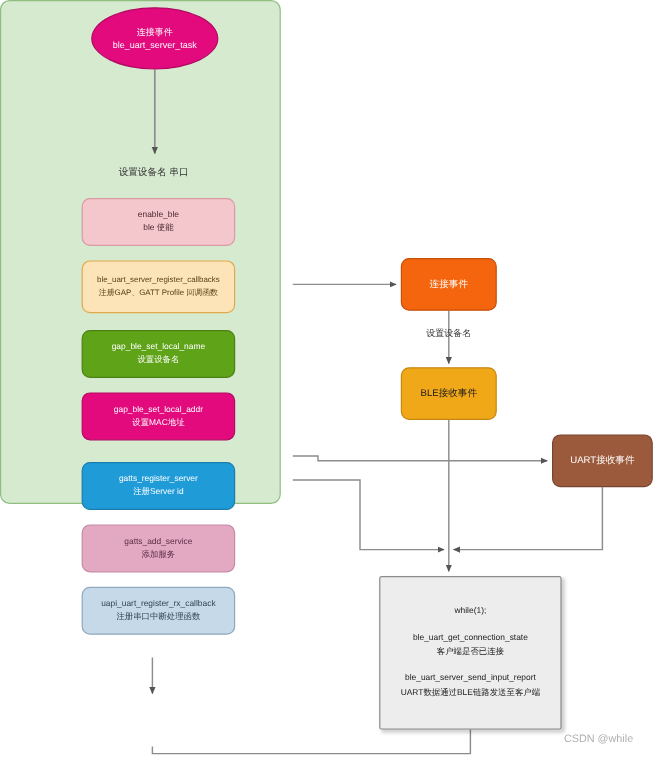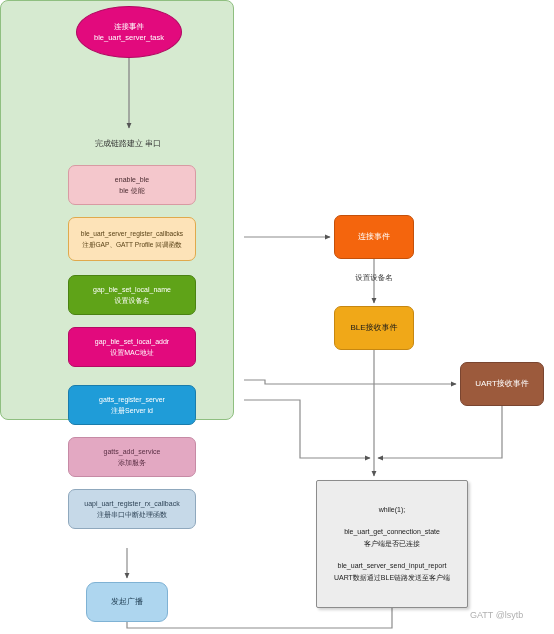--- a/index.html
+++ b/index.html
@@ -131,21 +131,21 @@
 
     <path d="M127,622 L127,628 L392,628 L392,608" stroke="#8c8c8c" stroke-width="1.2" fill="none"></path>
   </svg>
 
   <div class="node" id="n-start">
     <span class="ln">连接事件</span>
     <span class="ln">ble_uart_server_task</span>
   </div>
 
   <div id="n-container"></div>
-  <div id="lbl-init">完成链路建立 串口</div>
+  <div id="lbl-init">设置设备名 串口</div>
 
   <div class="inner" id="n-enable">
     <span class="ln">enable_ble</span>
     <span class="ln">ble 使能</span>
   </div>
 
   <div class="inner" id="n-regcb">
     <span class="ln">ble_uart_server_register_callbacks</span>
     <span class="ln">注册GAP、GATT Profile 回调函数</span>
   </div>
@@ -192,19 +192,16 @@
   <div class="node" id="n-while">
     <span class="ln">while(1);</span>
     <span class="gap"></span>
     <span class="ln">ble_uart_get_connection_state</span>
     <span class="ln">客户端是否已连接</span>
     <span class="gap"></span>
     <span class="ln">ble_uart_server_send_input_report</span>
     <span class="ln wrap">UART数据通过BLE链路发送至客户端</span>
   </div>
 
-  <div class="node" id="n-bcast">
-    <span class="ln">发起广播</span>
-  </div>
-
-  <div id="watermark">GATT @lsytb</div>
+
+  <div id="watermark">CSDN @while</div>
 
 </div>
 
 </body></html>

